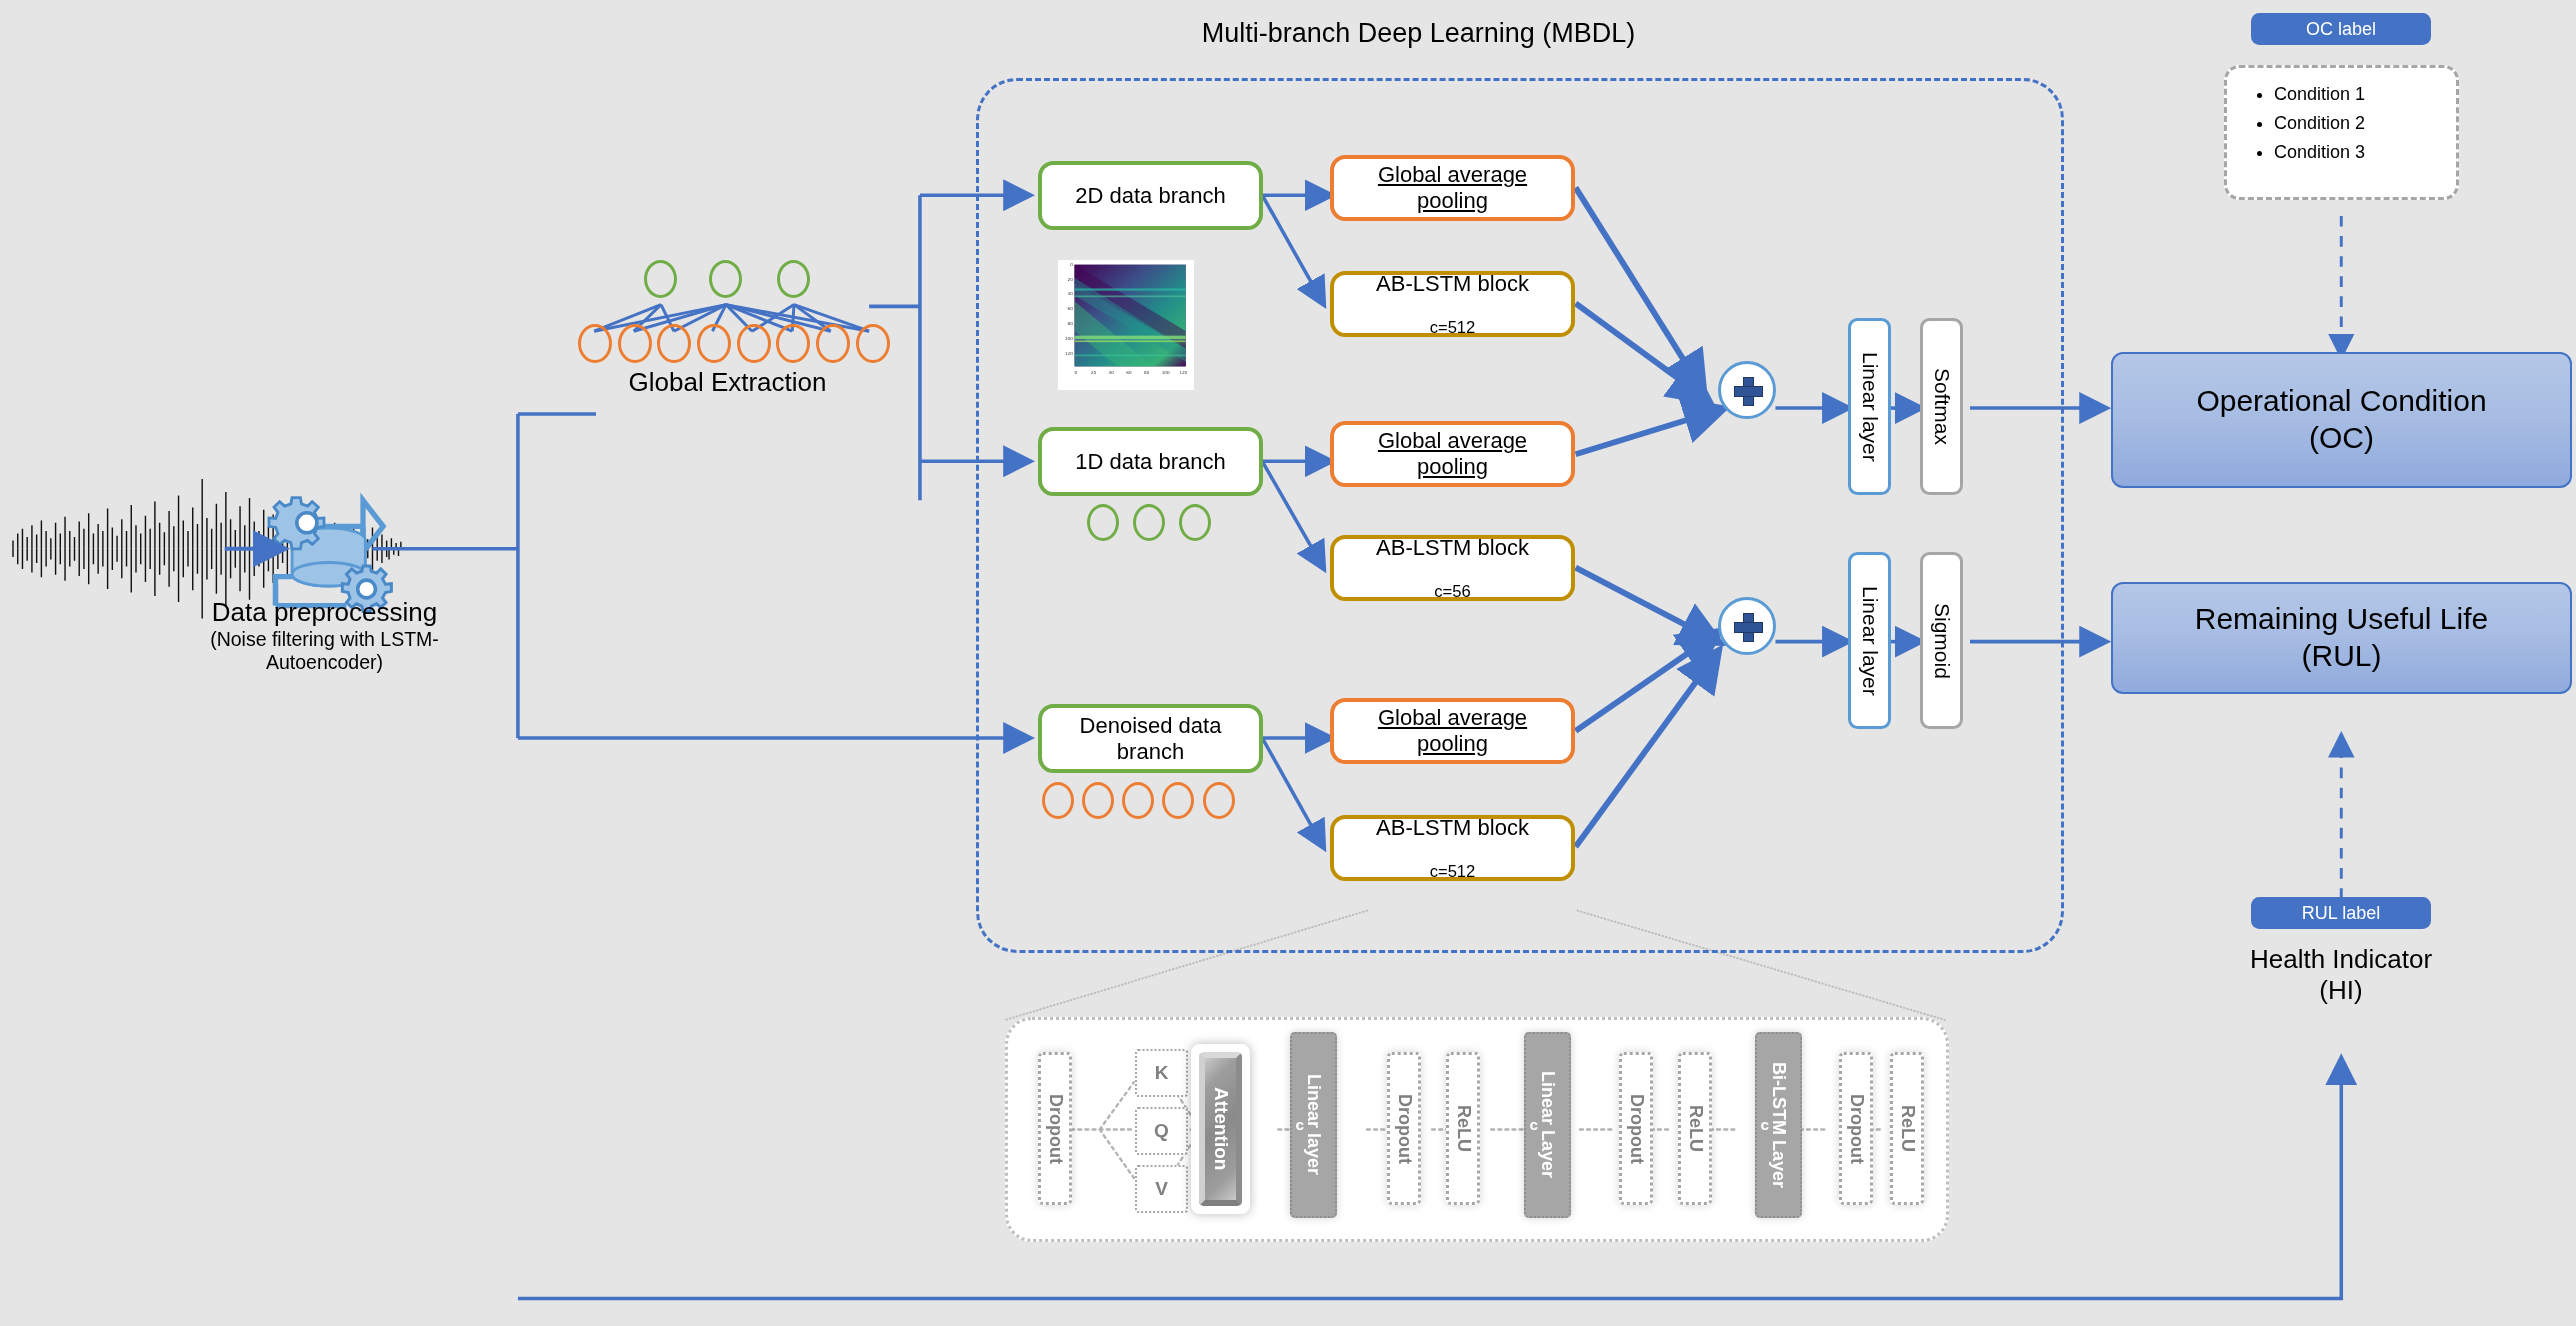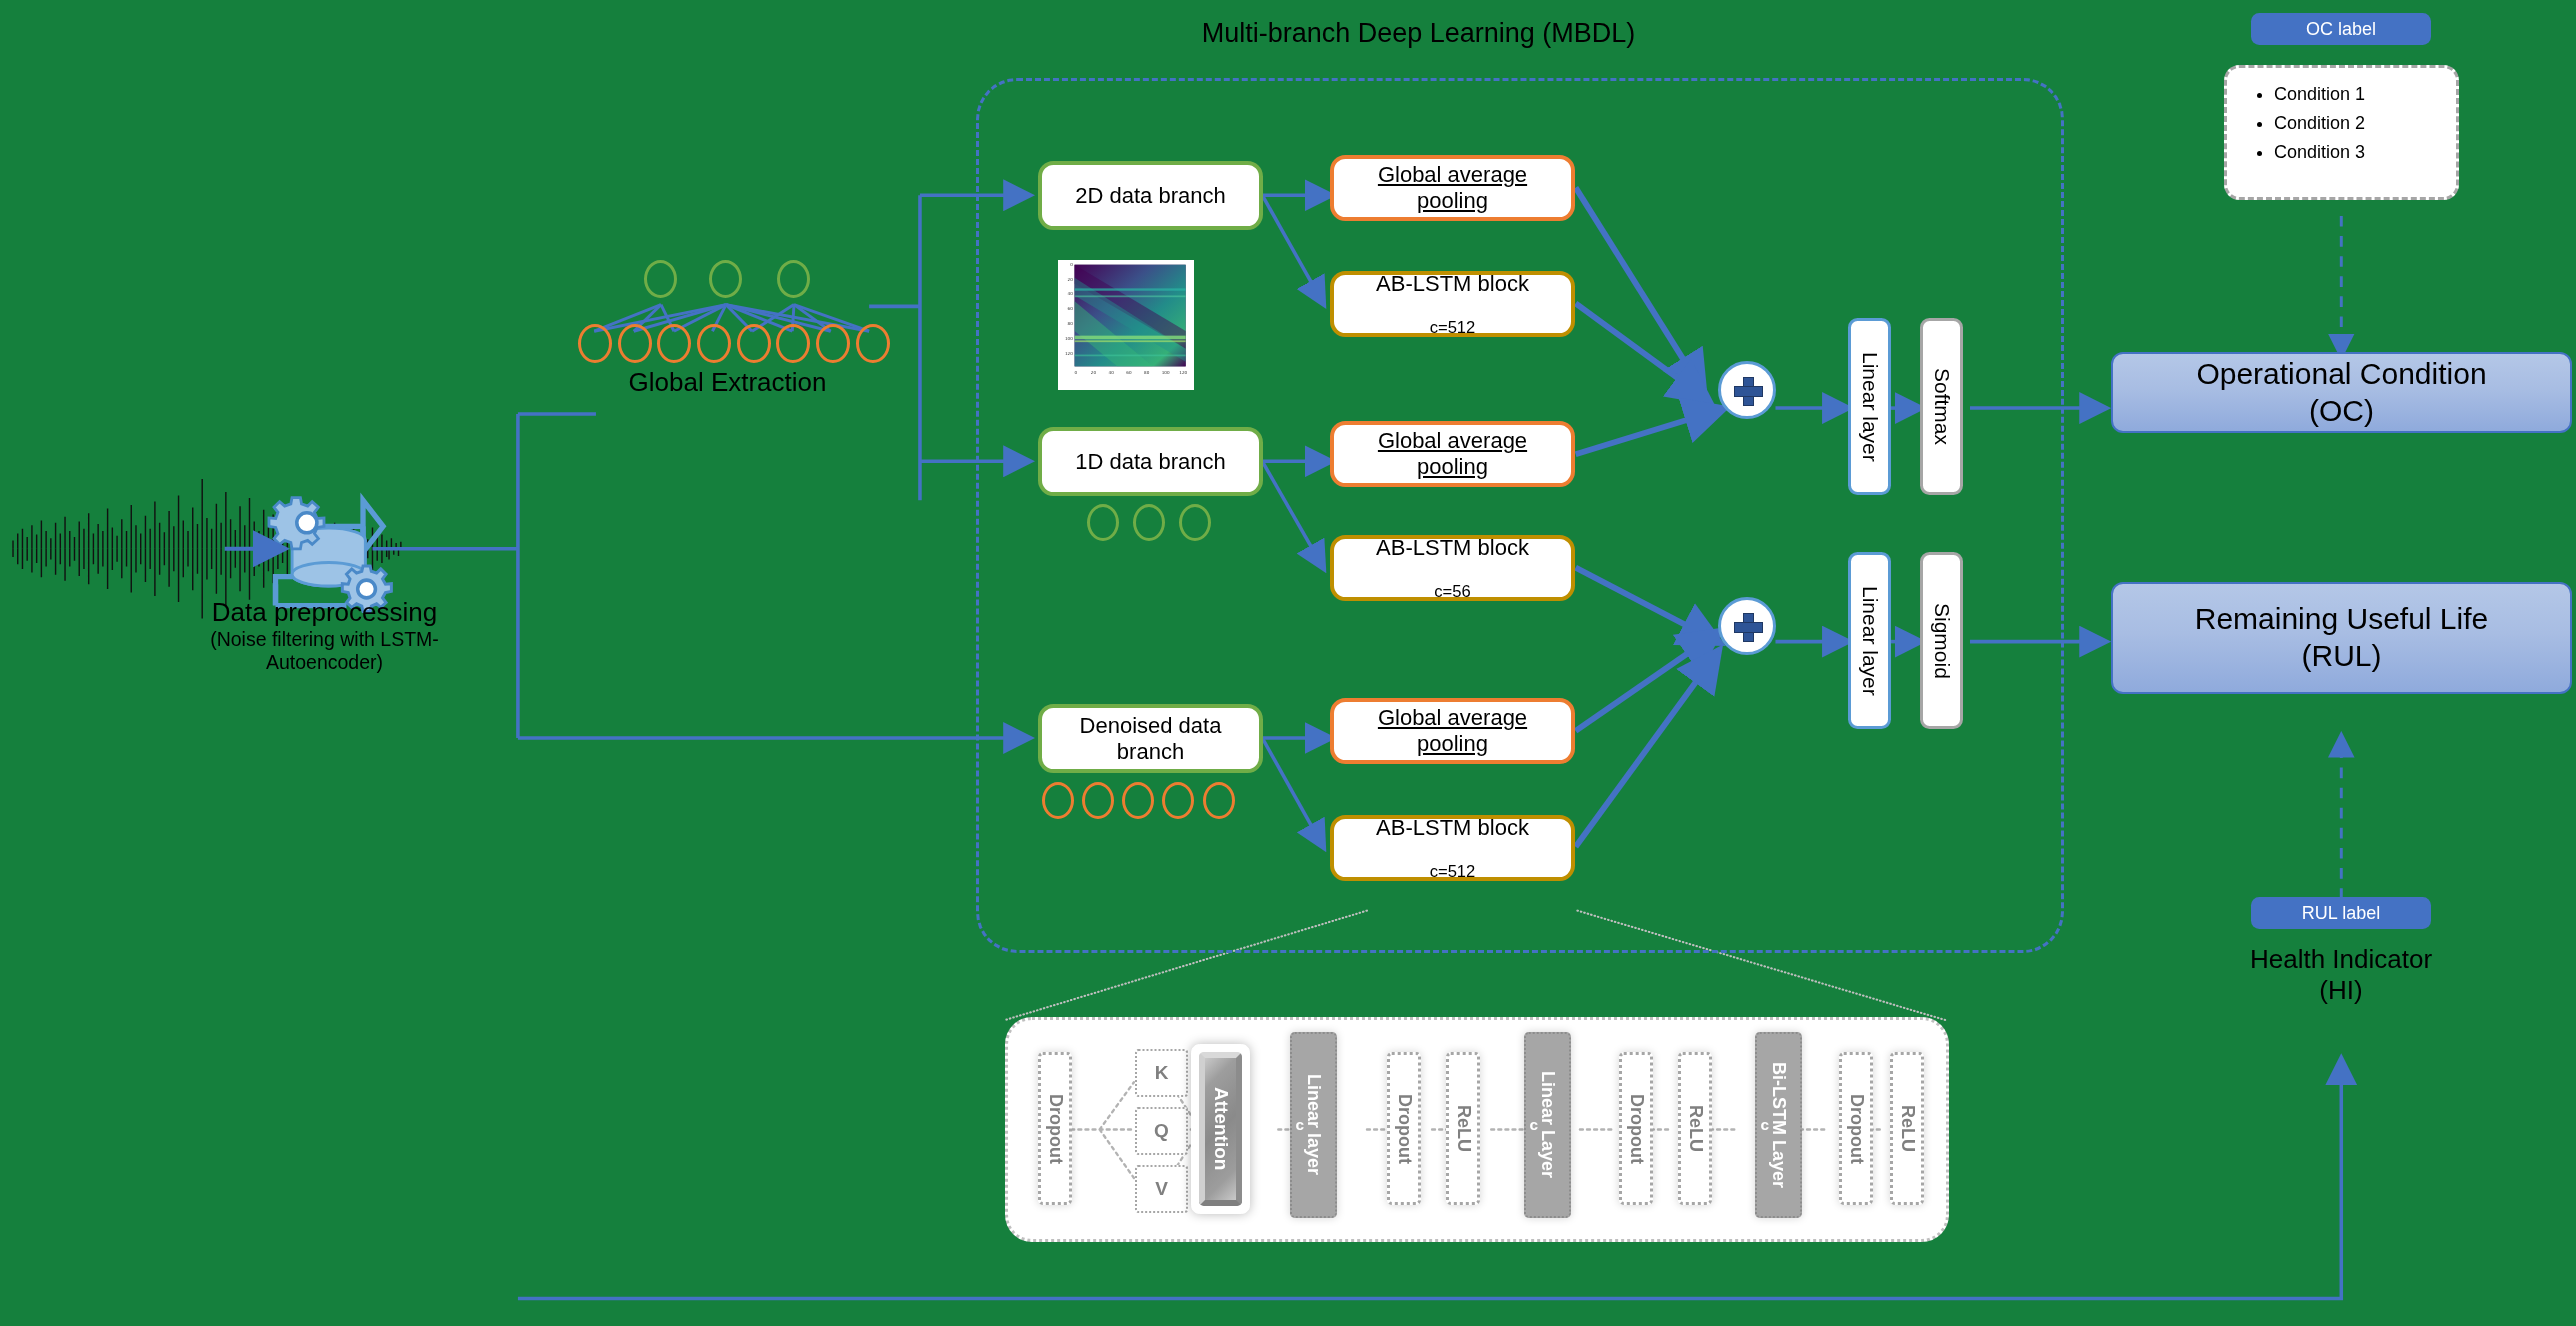--- a/index.html
+++ b/index.html
@@ -1,17 +1,17 @@
 <!DOCTYPE html>
 <html style="font-size:9.5px"><head>
 <meta charset="utf-8">
 <style>
   html,body{margin:0;padding:0;background:#fff;}
   body{font-family:"Liberation Sans", sans-serif;}
-  #stage{position:relative;width:2576px;height:1327px;background:#15803d;overflow:hidden;}
+  #stage{position:relative;width:2576px;height:1327px;background:#e5e5e5;overflow:hidden;}
   #wires{position:absolute;left:0;top:0;width:2576px;height:1327px;pointer-events:none;}
   .abs{position:absolute;box-sizing:border-box;}
 
   
   .rbox{display:flex;align-items:center;justify-content:center;text-align:center;
         background:#fff;border-radius:15.4px;line-height:1.18;}
   .rbox .sub{font-size:16.6px;display:block;margin-top:21px;}
 
   .branch-box{border:4.1px solid #70AD47;font-size:22px;color:#000;}
   .gap-box{border:4.1px solid #ED7D31;font-size:22px;color:#000;text-decoration:underline;}
@@ -372,21 +372,21 @@
     <span>Softmax</span>
   </div>
 
   <div class="abs vbox linear" style="left:1848px;top:552px;width:43px;height:177px;">
     <span>Linear layer</span>
   </div>
   <div class="abs vbox act" style="left:1920px;top:552px;width:43px;height:177px;">
     <span>Sigmoid</span>
   </div>
 
-  <div class="abs outbox" style="left:2111px;top:352px;width:461px;height:81px;flex-direction:column;">
+  <div class="abs outbox" style="left:2111px;top:352px;width:461px;height:136px;flex-direction:column;">
     <span>Operational Condition</span>
     <span>(OC)</span>
   </div>
   <div class="abs outbox" style="left:2111px;top:582px;width:461px;height:112px;flex-direction:column;">
     <span>Remaining Useful Life</span>
     <span>(RUL)</span>
   </div>
 
   <div class="abs chip" style="left:2251px;top:13px;width:180px;height:32px;">
     <span>OC label</span>

